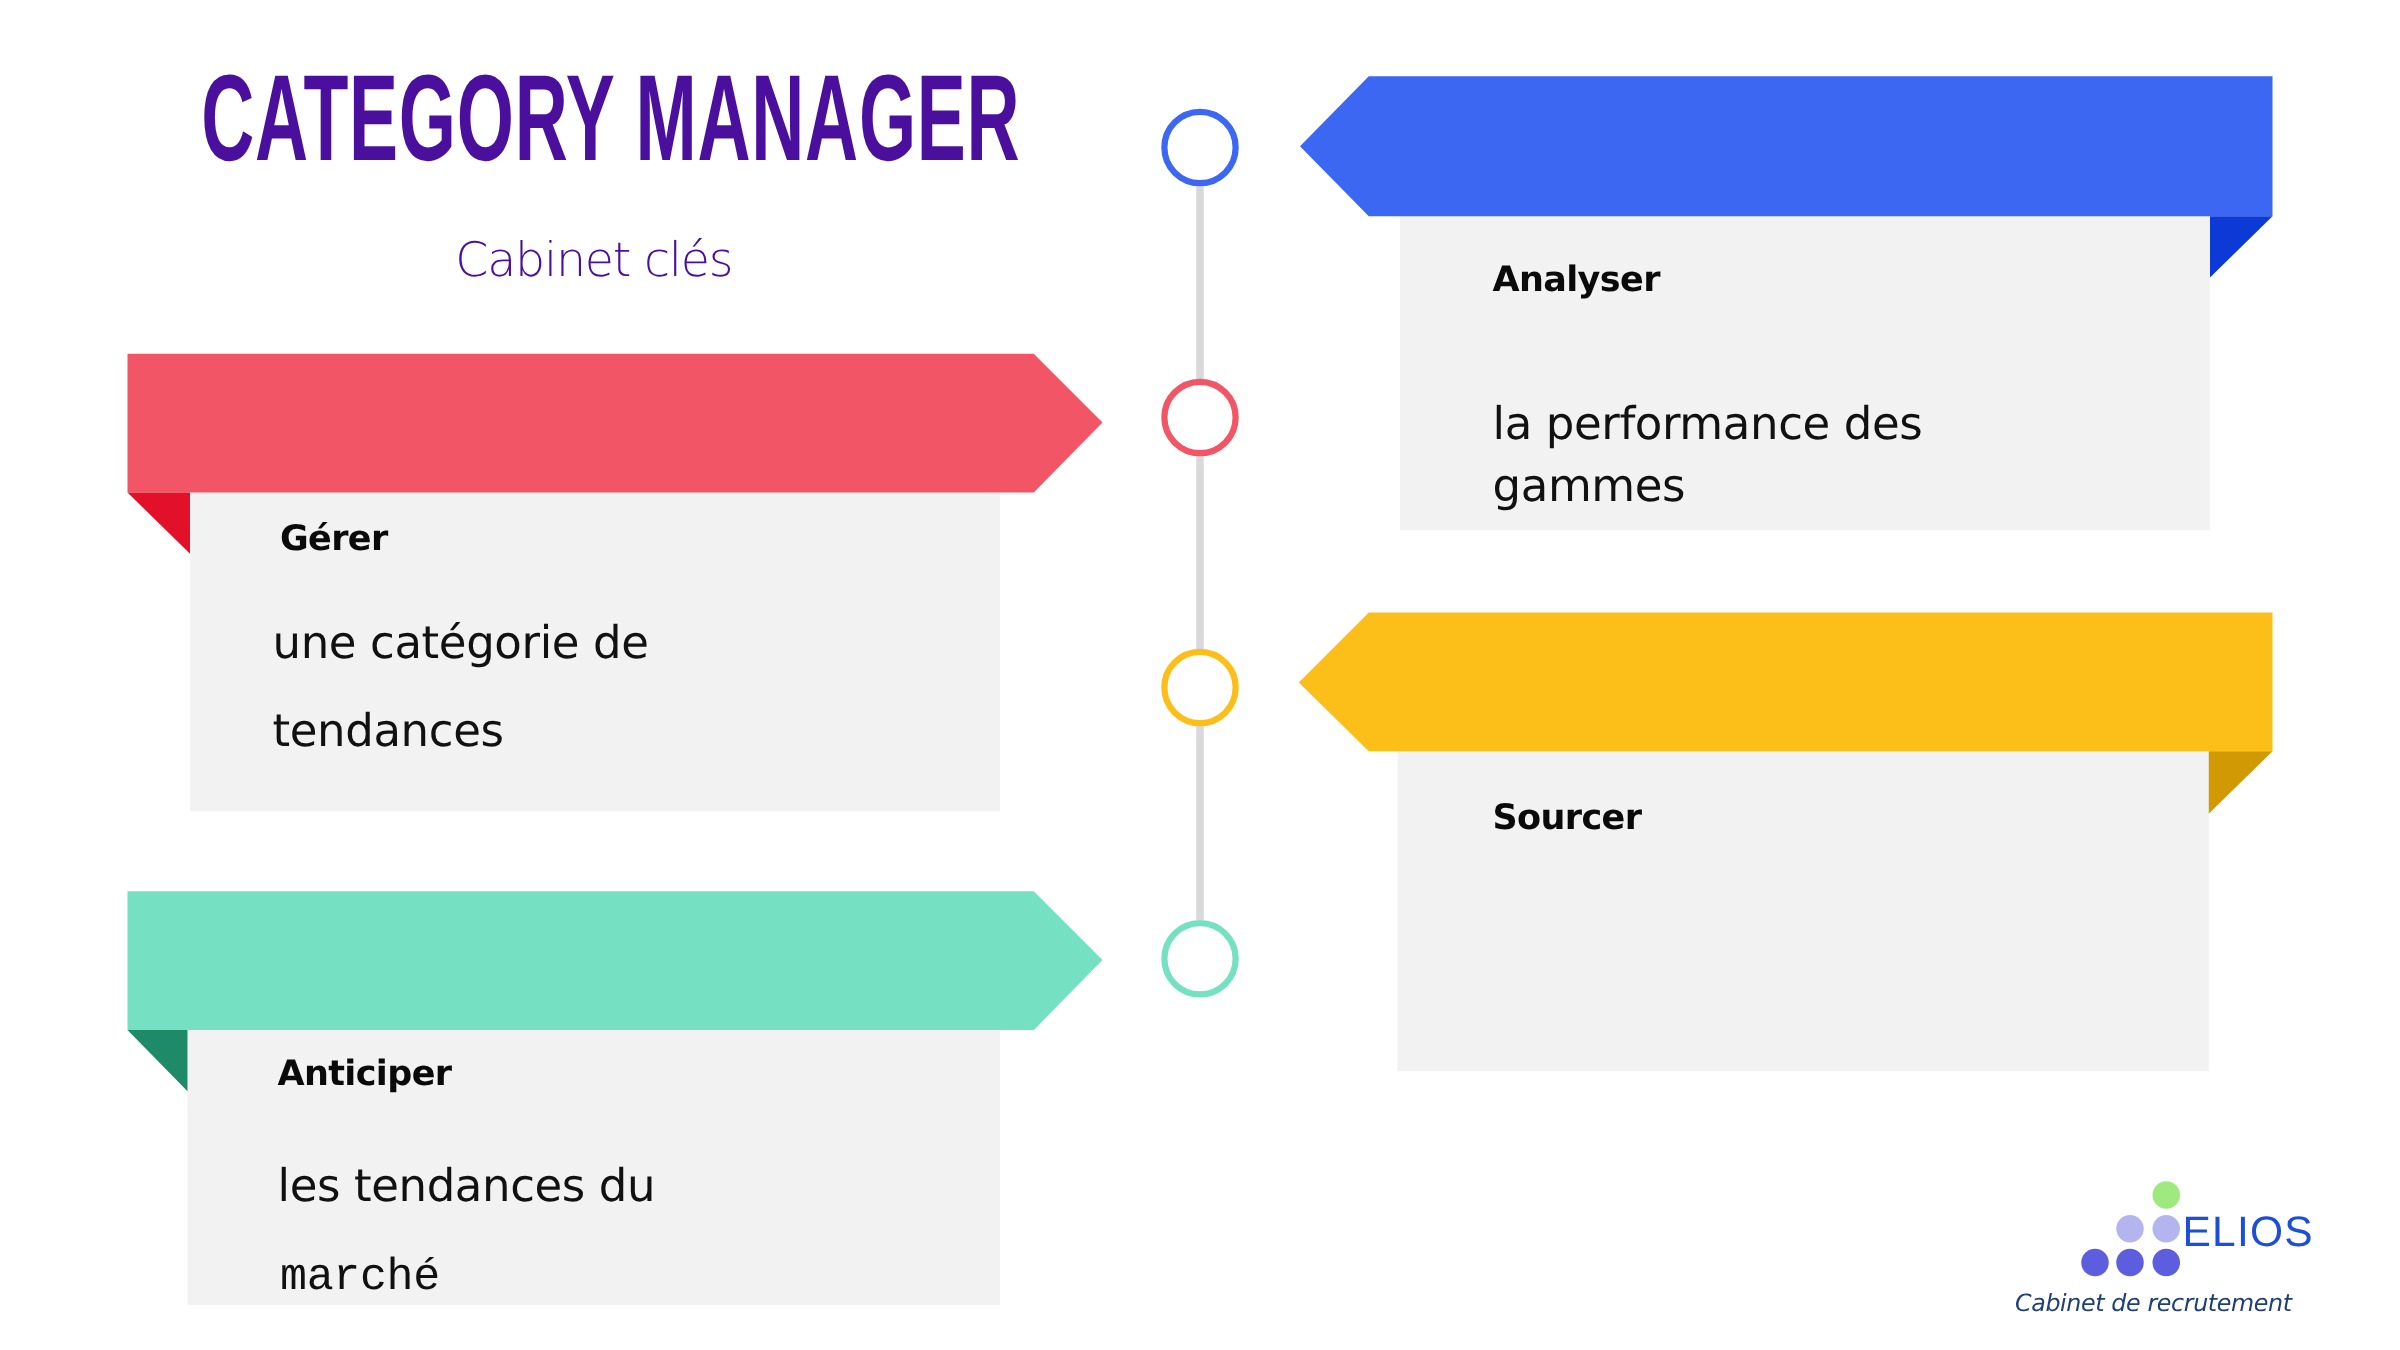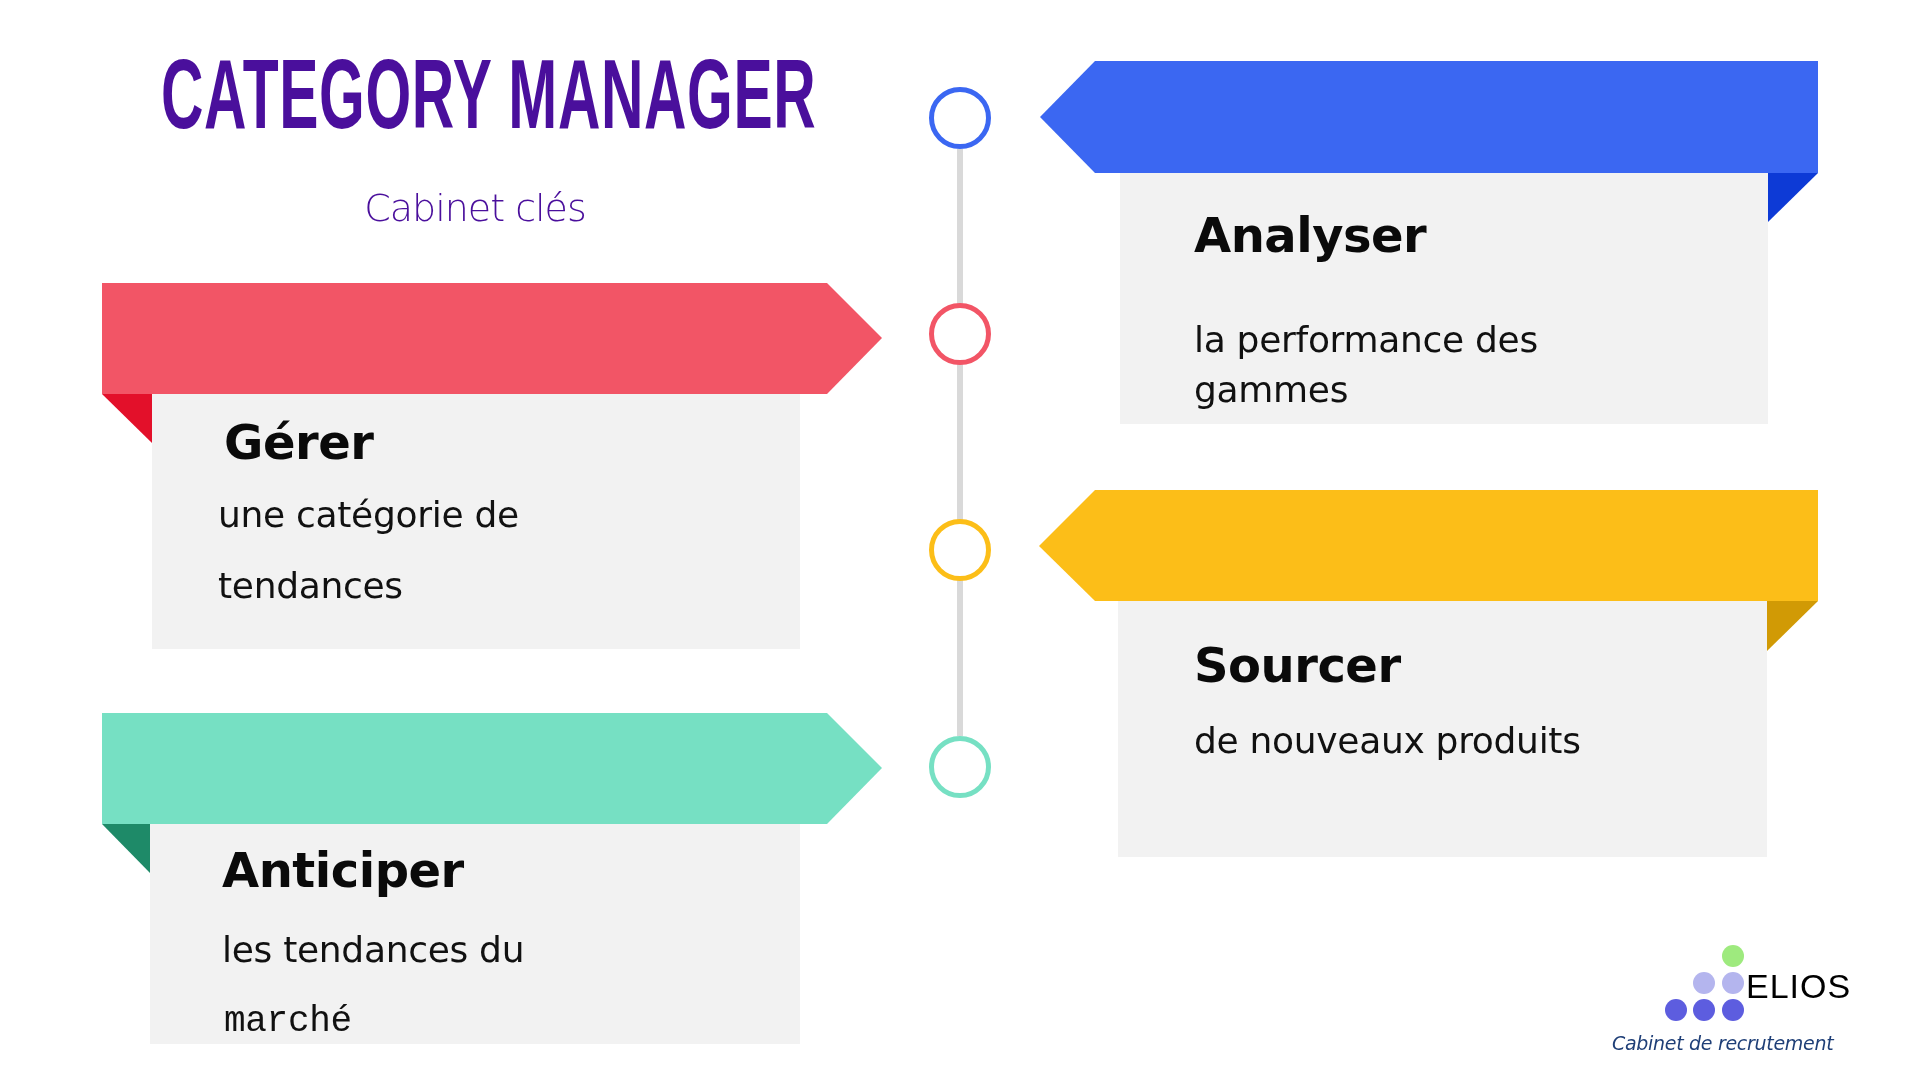--- a/index.html
+++ b/index.html
@@ -13,24 +13,24 @@
   }
   .title-inner { display:inline-block; }
   .subtitle {
     left:300px; top:180px; width:350px; text-align:center;
     color:#4A0F9C; font-family:"DejaVu Sans", sans-serif; font-weight:300;
     font-size:38px; line-height:56px; white-space:nowrap; letter-spacing:-1px;
   }
   .timeline-line { left:957px; top:149px; width:6px; height:587px; background:#D9D9D9; }
   .node { width:52px; height:52px; border-radius:50%; border:5px solid; background:#fff; }
   .card { background:#F2F2F2; }
-  .card-title { position:absolute; font-family:"DejaVu Sans", sans-serif; font-weight:bold; font-size:48px; color:#0a0a0a; white-space:nowrap; letter-spacing:-0.5px; }
+  .card-title { position:absolute; font-family:"DejaVu Sans", sans-serif; font-weight:bold; font-size:28px; color:#0a0a0a; white-space:nowrap; letter-spacing:-0.5px; }
   .card-line { position:absolute; font-family:"DejaVu Sans", sans-serif; font-size:36px; color:#111; white-space:nowrap; font-weight:normal; letter-spacing:-0.3px; }
   svg { position:absolute; overflow:visible; }
-  .logo-text { left:1746px; top:967px; color:#000000; font-family:"Liberation Sans", sans-serif; font-size:34px; letter-spacing:1px; font-weight:normal; white-space:nowrap; }
+  .logo-text { left:1746px; top:967px; color:#1d4ed8; font-family:"Liberation Sans", sans-serif; font-size:34px; letter-spacing:1px; font-weight:normal; white-space:nowrap; }
   .logo-sub { left:1612px; top:1032px; color:#1F3F77; font-family:"DejaVu Sans", sans-serif; font-style:italic; font-size:19px; white-space:nowrap; letter-spacing:-0.3px; }
   .dot { border-radius:50%; width:22px; height:22px; }
 </style>
 </head>
 <body>
 
 <div class="abs title">
   <span class="title-inner">CATEGORY MANAGER</span>
 </div>
 <div class="abs subtitle">Cabinet clés</div>
@@ -56,21 +56,20 @@
   <div class="card-line" style="left:66px; top:100px;">une catégorie de</div>
   <div class="card-line" style="left:66px; top:171px;">tendances</div>
 </div>
 <svg width="1920" height="1080" style="left:0; top:0; pointer-events:none;">
   <polygon points="102,283 827,283 882,338 827,394 102,394" fill="#F25566"></polygon>
   <polygon points="102,394 152,394 152,443" fill="#E3102A"></polygon>
 </svg>
 
 <div class="abs card" style="left:1118px; top:601px; width:649px; height:256px;">
   <div class="card-title" style="left:76px; top:36px;text-align:right;">Sourcer</div>
-  <div class="card-line" style="left:76px; top:119px;">de nouveaux produits</div>
 </div>
 <svg width="1920" height="1080" style="left:0; top:0; pointer-events:none;">
   <polygon points="1095,490 1818,490 1818,601 1095,601 1039,546" fill="#FCBE18"></polygon>
   <polygon points="1767,601 1818,601 1767,651" fill="#D19A05"></polygon>
 </svg>
 
 <div class="abs card" style="left:150px; top:824px; width:650px; height:220px;">
   <div class="card-title" style="left:72px; top:18px;">Anticiper</div>
   <div class="card-line" style="left:72px; top:105px;">les tendances du</div>
   <div class="card-line" style="left:74px; top:177px;font-family:Liberation Mono, monospace;">marché</div>

